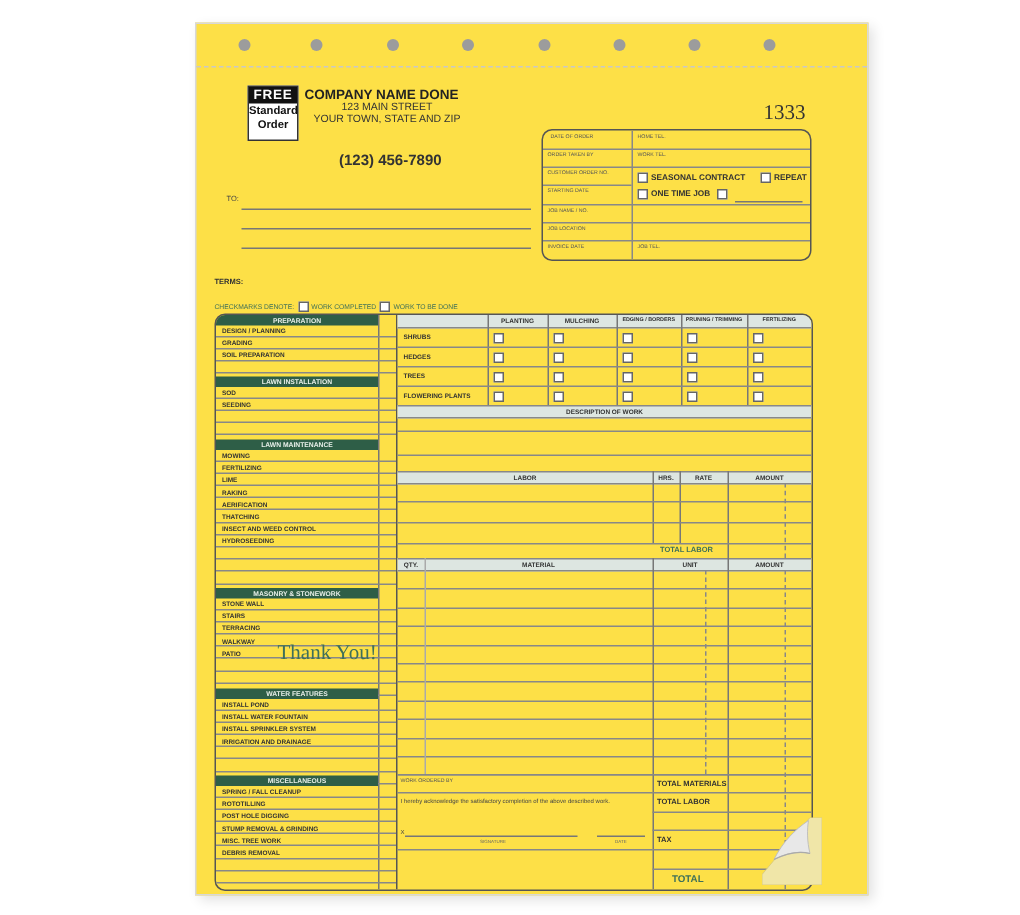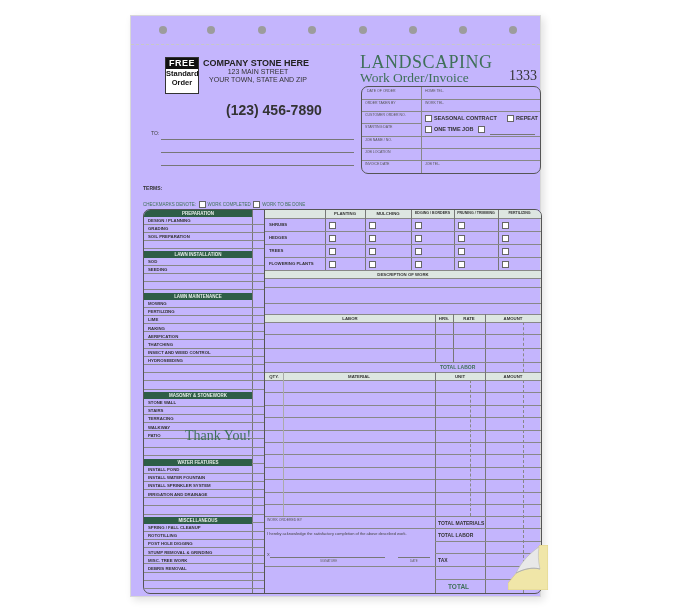--- a/index.html
+++ b/index.html
@@ -1,27 +1,27 @@
 <!DOCTYPE html>
 <html><head>
 <meta charset="utf-8">
 <style>
   html,body{margin:0;padding:0;background:#fff;}
   body{width:680px;height:610px;position:relative;overflow:hidden;font-family:"Liberation Sans",sans-serif;color:#222;}
-  .sheet{position:absolute;left:130px;top:15px;width:409px;height:580px;background:#c4b5fd;border:1px solid #d8d8d8;box-shadow:3px 3px 8px rgba(0,0,0,0.12);}
+  .sheet{position:absolute;left:130px;top:15px;width:409px;height:580px;background:#fde047;border:1px solid #d8d8d8;box-shadow:3px 3px 8px rgba(0,0,0,0.12);padding-left:38px;}
   .holes{position:absolute;left:0;top:0;width:100%;height:24px;}
   .hole{position:absolute;top:10px;width:8px;height:8px;border-radius:50%;background:#9c9c9c;}
   .perf{position:absolute;left:0;right:0;top:28px;border-top:1px dashed #c8c8c8;}
   .abs{position:absolute;}
   .logo{position:absolute;left:34px;top:41px;width:32px;height:35px;border:1px solid #333;background:#fff;text-align:center;}
   .logo .free{background:#111;color:#fff;font-weight:bold;font-size:9px;line-height:11px;letter-spacing:0.5px;}
   .logo .std{font-weight:bold;font-size:7.5px;line-height:9px;color:#111;}
   .comp{position:absolute;left:72px;top:42px;font-size:9px;font-weight:bold;color:#222;}
   .addr{position:absolute;left:72px;top:52px;width:110px;text-align:center;font-size:7px;line-height:8px;color:#333;}
-  .phone{position:absolute;left:95px;top:86px;font-size:14px;font-weight:bold;color:#333;}
+  .phone{position:absolute;left:95px;top:86px;font-size:10px;font-weight:bold;color:#333;}
   .title1{position:absolute;left:229px;top:36px;font-family:"Liberation Serif",serif;font-size:18px;color:#3f7059;letter-spacing:0.5px;}
   .title2{position:absolute;left:229px;top:54px;font-family:"Liberation Serif",serif;font-size:13.5px;color:#3f7059;}
   .invno{position:absolute;left:378px;top:52px;font-family:"Liberation Serif",serif;font-size:14px;color:#333;}
   .infobox{position:absolute;left:230px;top:70px;width:178px;height:86px;border:1px solid #555;border-radius:7px;overflow:hidden;}
   .cell{position:absolute;font-size:3.5px;color:#555;text-transform:uppercase;}
   .hl{position:absolute;left:0;right:0;border-top:1px solid #888;}
   .cb{display:inline-block;width:5px;height:5px;border:1px solid #666;vertical-align:middle;margin-right:2px;background:#fff;}
   .optlab{position:absolute;font-size:5.5px;font-weight:bold;color:#333;}
   .to{position:absolute;left:20px;top:114px;font-size:5px;color:#444;}
   .toline{position:absolute;left:30px;width:193px;border-top:1px solid #777;}
@@ -60,29 +60,27 @@
     <div class="hole" style="left:328px"></div>
     <div class="hole" style="left:378px"></div>
   </div>
   <div class="perf"></div>
 
   <div class="logo">
     <div class="free">FREE</div>
     <div class="std">Standard</div>
     <div class="std">Order</div>
   </div>
-  <div class="comp">COMPANY STONE HERE</div>
+  <div class="comp">COMPANY NAME DONE</div>
   <div class="addr">
     <div>123 MAIN STREET</div>
     <div>YOUR TOWN, STATE AND ZIP</div>
   </div>
   <div class="phone">(123) 456-7890</div>
 
-  <div class="title1">LANDSCAPING</div>
-  <div class="title2">Work Order/Invoice</div>
   <div class="invno">1333</div>
 
   <div class="infobox">
     <div class="abs" style="left:59px;top:0;width:1px;height:100%;background:#888"></div>
     <div class="cell" style="left:5px;top:2px">DATE OF ORDER</div>
     <div class="cell" style="left:63px;top:2px">HOME TEL.</div>
     <div class="hl" style="top:12px"></div>
     <div class="cell" style="left:3px;top:14px">ORDER TAKEN BY</div>
     <div class="cell" style="left:63px;top:14px">WORK TEL.</div>
     <div class="hl" style="top:24px"></div>

